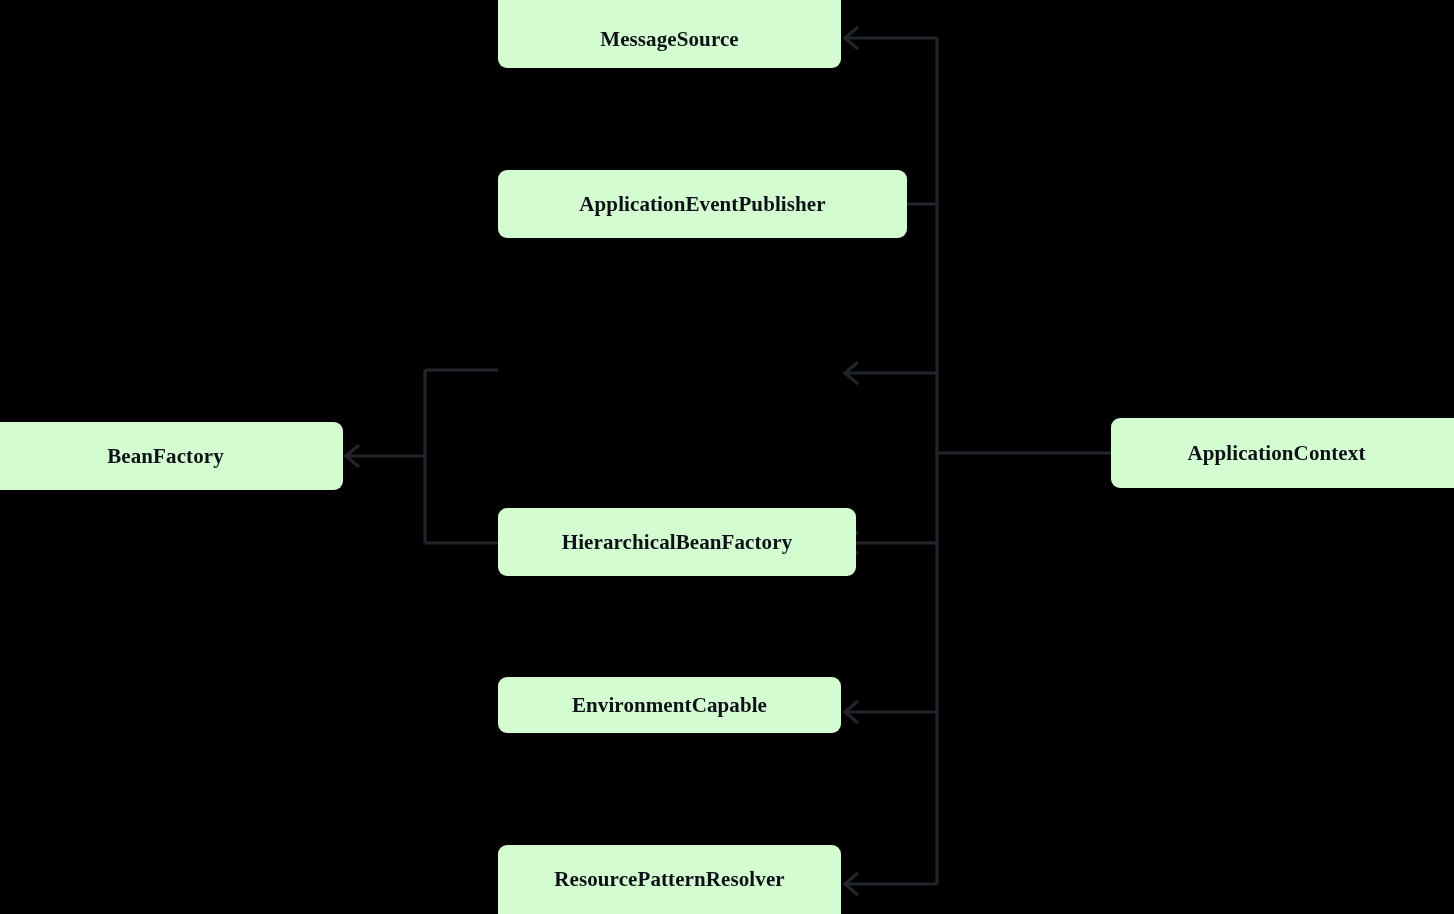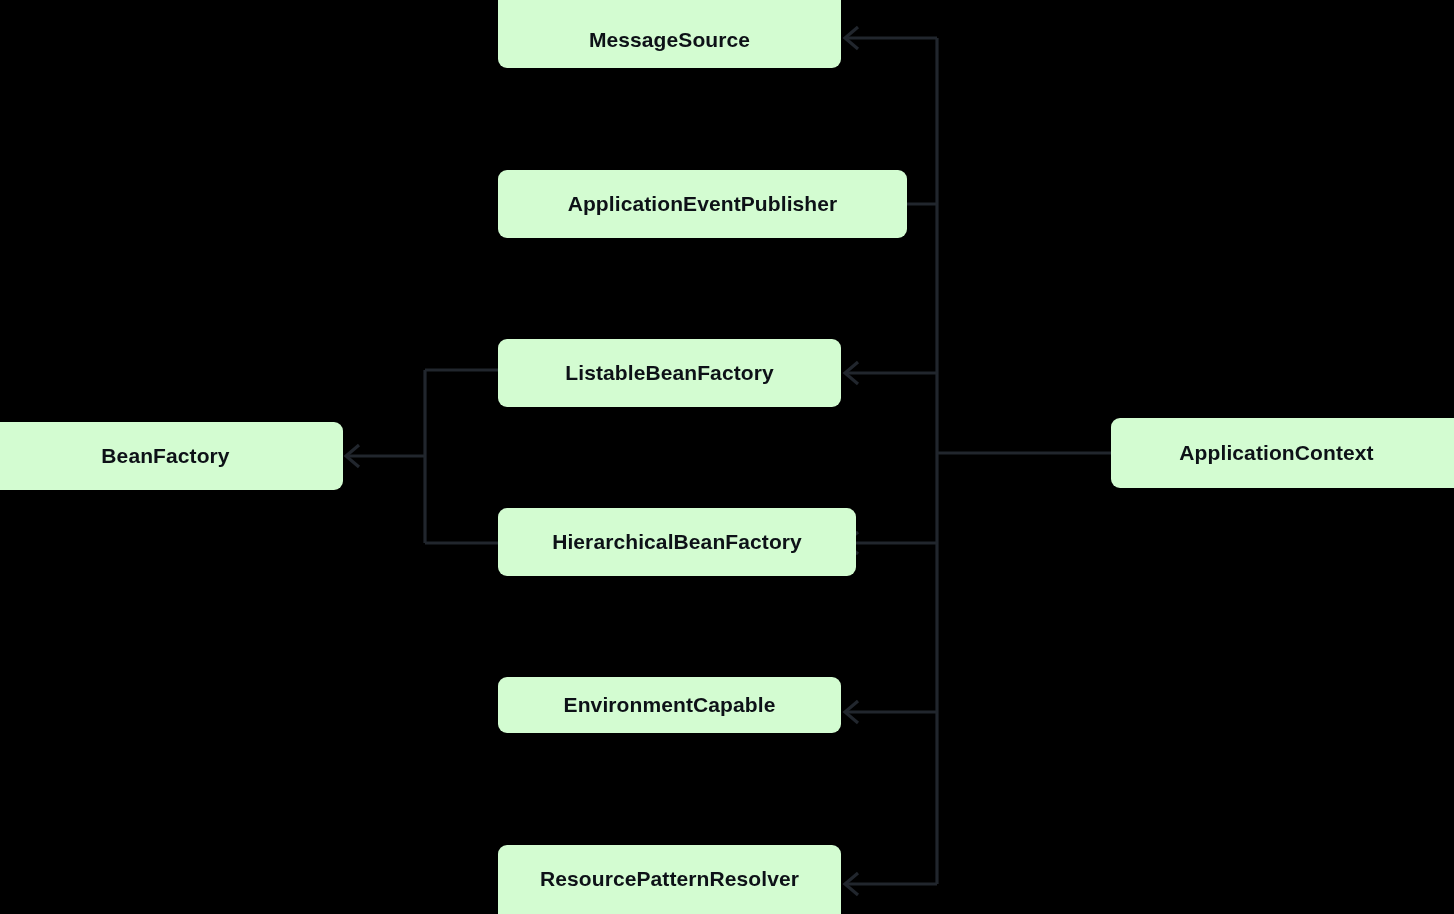--- a/index.html
+++ b/index.html
@@ -25,20 +25,21 @@
     justify-content: center;
     color: #0d1117;
     font-size: 21px;
     font-weight: 700;
     letter-spacing: 0.1px;
     white-space: nowrap;
     text-align: center;
   }
   .node-label {
     pointer-events: none;
+    font-family: Liberation Serif, serif;
   }
   svg.edges {
     position: absolute;
     left: 0;
     top: 0;
     width: 1454px;
     height: 914px;
     overflow: visible;
   }
   .edge-line {
@@ -93,23 +94,20 @@
   </svg>
 
   <div class="node" style="left:498px; top:-28px; width:343px; height:96px; align-items:flex-end; padding-bottom:16px;">
     <span class="node-label">MessageSource</span>
   </div>
 
   <div class="node" style="left:498px; top:170px; width:409px; height:68px;">
     <span class="node-label">ApplicationEventPublisher</span>
   </div>
 
-  <div class="node" style="left:498px; top:339px; width:343px; height:68px;">
-    <span class="node-label">ListableBeanFactory</span>
-  </div>
 
   <div class="node" style="left:-12px; top:422px; width:355px; height:68px;">
     <span class="node-label">BeanFactory</span>
   </div>
 
   <div class="node" style="left:1111px; top:418px; width:355px; height:70px;">
     <span class="node-label" style="margin-right:24px;">ApplicationContext</span>
   </div>
 
   <div class="node" style="left:498px; top:508px; width:358px; height:68px;">

